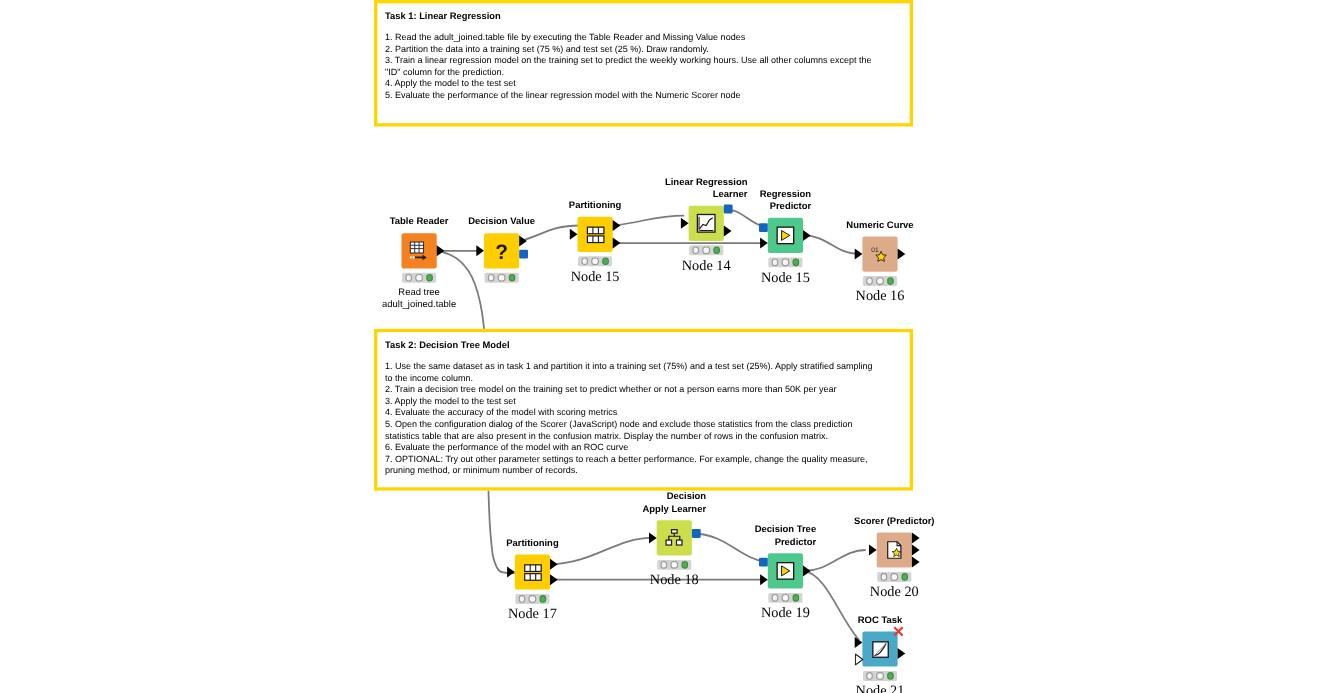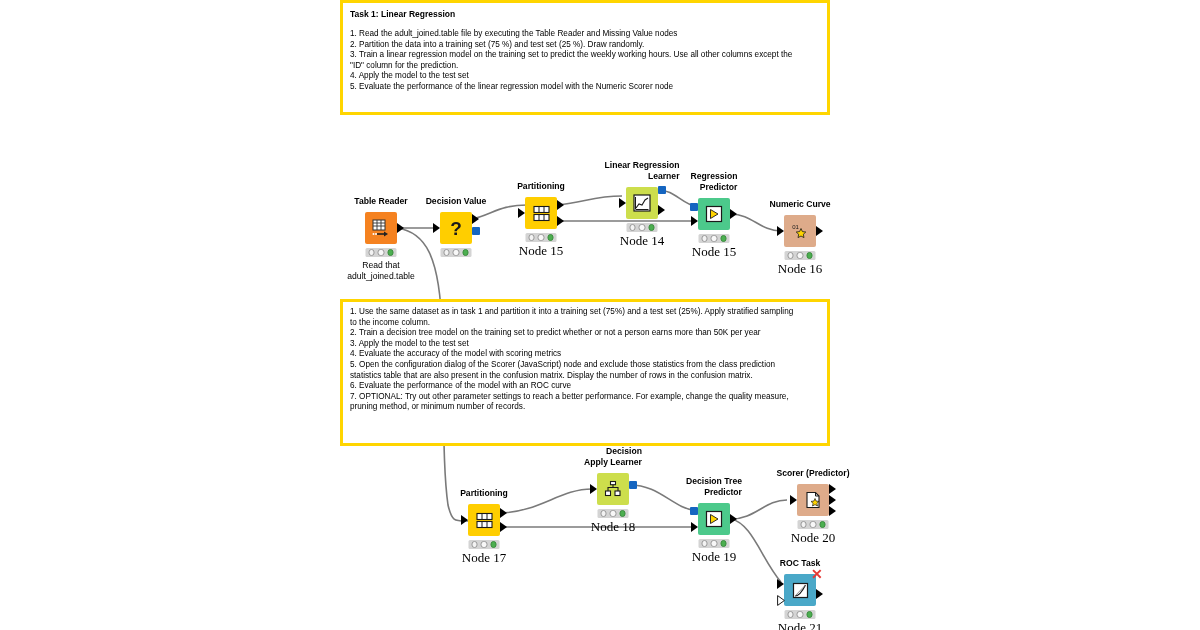--- a/index.html
+++ b/index.html
@@ -166,20 +166,21 @@
     <div class="ann-title">Task 1: Linear Regression</div>
     <div class="ann-body">1. Read the adult_joined.table file by executing the Table Reader and Missing Value nodes
 2. Partition the data into a training set (75 %) and test set (25 %). Draw randomly.
 3. Train a linear regression model on the training set to predict the weekly working hours. Use all other columns except the
 "ID" column for the prediction.
 4. Apply the model to the test set
 5. Evaluate the performance of the linear regression model with the Numeric Scorer node</div>
   </div>
 
   <div class="annotation" id="ann-task2">
+    <div class="ann-title">Task 2: Decision Tree Model</div>
     <div class="ann-body">1. Use the same dataset as in task 1 and partition it into a training set (75%) and a test set (25%). Apply stratified sampling
 to the income column.
 2. Train a decision tree model on the training set to predict whether or not a person earns more than 50K per year
 3. Apply the model to the test set
 4. Evaluate the accuracy of the model with scoring metrics
 5. Open the configuration dialog of the Scorer (JavaScript) node and exclude those statistics from the class prediction
 statistics table that are also present in the confusion matrix. Display the number of rows in the confusion matrix.
 6. Evaluate the performance of the model with an ROC curve
 7. OPTIONAL: Try out other parameter settings to reach a better performance. For example, change the quality measure,
 pruning method, or minimum number of records.</div>
@@ -228,21 +229,21 @@
         <circle cx="2.5" cy="16" r="1" fill="#fff"></circle>
         <circle cx="5" cy="16" r="1" fill="#fff"></circle>
       </svg>
     </div>
     <div class="port port-data" style="left:16px; top:-5px;"></div>
     <div class="node-status">
       <span class="lamp red"></span>
       <span class="lamp amber"></span>
       <span class="lamp green"></span>
     </div>
-    <div class="node-sub">Read that
+    <div class="node-sub">Read tree
 adult_joined.table</div>
   </div>
 
   <div class="node" style="left:456px; top:228px;">
     <div class="node-label">Decision Value</div>
     <div class="node-body" style="background:#ffce00;">
       <svg width="22" height="22" viewBox="0 0 22 22">
         <text x="11" y="18" font-family="Liberation Sans, sans-serif" font-size="19" font-weight="bold" fill="#1a1a1a" text-anchor="middle">?</text>
       </svg>
     </div>

